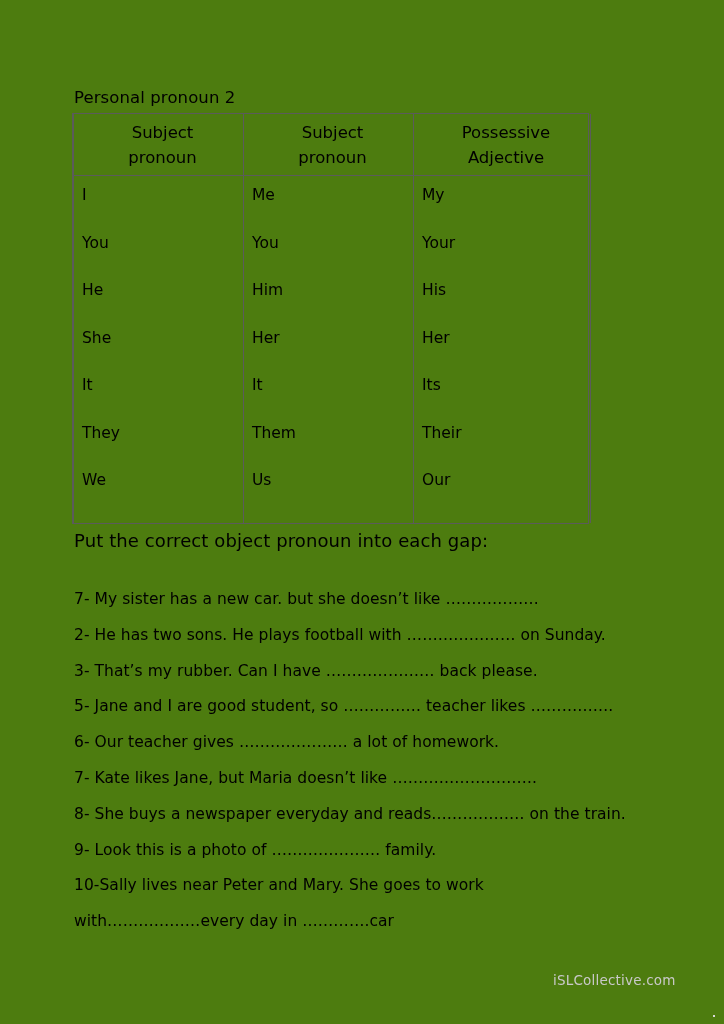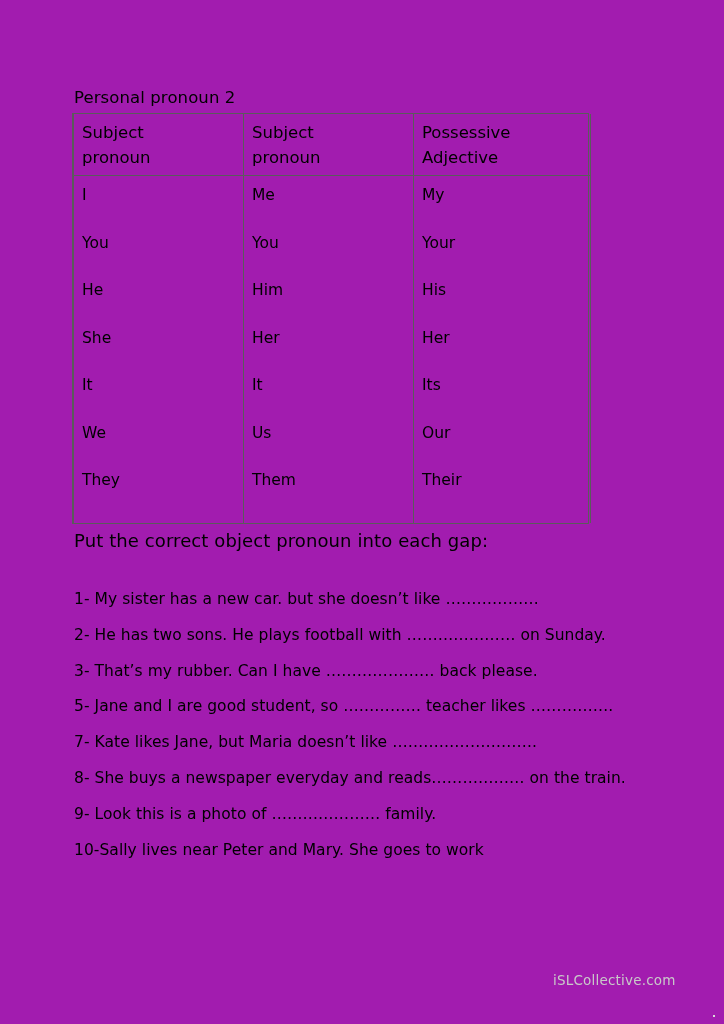--- a/index.html
+++ b/index.html
@@ -14,21 +14,21 @@
     font-family: "DejaVu Sans", "Liberation Sans", sans-serif;
     color: #000000;
     overflow: hidden;
   }
 
   .page {
     position: absolute;
     left: 0; top: 0;
     width: 724px;
     height: 1024px;
-    background: #a21caf;
+    background: #4d7c0f;
   }
 
   
   .doc-title {
     position: absolute;
     left: 74px;
     top: 88px;
     font-size: 16.5px;
     line-height: 20px;
     letter-spacing: 0.1px;
@@ -61,20 +61,21 @@
     padding: 0;
     text-align: left;
     vertical-align: top;
     font-weight: normal;
   }
   .pronoun-table thead th {
     border-bottom: 1.4px solid #5b5b5b;
     padding: 6px 0 5px 8px;
     font-size: 16.5px;
     line-height: 25px;
+    text-align: center;
   }
   .pronoun-table thead th span {
     display: block;
   }
   .pronoun-table tbody td {
     padding: 0 0 0 8px;
     font-size: 15.5px;
     height: 47.5px;
     line-height: 1;
   }
@@ -216,54 +217,56 @@
             </td>
           <td>
               <span class="cellval">It</span>
             </td>
           <td>
               <span class="cellval">Its</span>
             </td>
         </tr>
         <tr>
           <td>
+              <span class="cellval">They</span>
+            </td>
+          <td>
+              <span class="cellval">Them</span>
+            </td>
+          <td>
+              <span class="cellval">Their</span>
+            </td>
+        </tr>
+        <tr>
+          <td>
               <span class="cellval">We</span>
             </td>
           <td>
               <span class="cellval">Us</span>
             </td>
           <td>
               <span class="cellval">Our</span>
-            </td>
-        </tr>
-        <tr>
-          <td>
-              <span class="cellval">They</span>
-            </td>
-          <td>
-              <span class="cellval">Them</span>
-            </td>
-          <td>
-              <span class="cellval">Their</span>
             </td>
         </tr>
       </tbody>
     </table>
   </div>
 
   <div class="instruction">Put the correct object pronoun into each gap:</div>
 
   <div class="exercises">
-    <div class="exercise-line">1-  My sister has a new car.  but she doesn’t like ………………</div>
+    <div class="exercise-line">7-  My sister has a new car.  but she doesn’t like ………………</div>
     <div class="exercise-line">2- He has two sons. He plays football with …………………   on Sunday.</div>
     <div class="exercise-line">3- That’s my rubber. Can I have ………………… back please.</div>
     <div class="exercise-line">5- Jane and I are good student, so …………… teacher likes …………….</div>
+    <div class="exercise-line">6- Our teacher gives …………………  a lot of homework.</div>
     <div class="exercise-line">7- Kate likes Jane, but Maria doesn’t like ……………………….</div>
     <div class="exercise-line">8- She buys a newspaper everyday and reads………………   on the train.</div>
     <div class="exercise-line">9- Look this is a photo of …………………  family.</div>
     <div class="exercise-line">10-Sally lives near Peter and Mary. She goes to work</div>
+    <div class="exercise-line cont">with………………every day in ………….car</div>
   </div>
 
   <div class="watermark">iSLCollective.com</div>
 
   <div class="corner-dot"></div>
 
 </div>
 
 </body></html>

